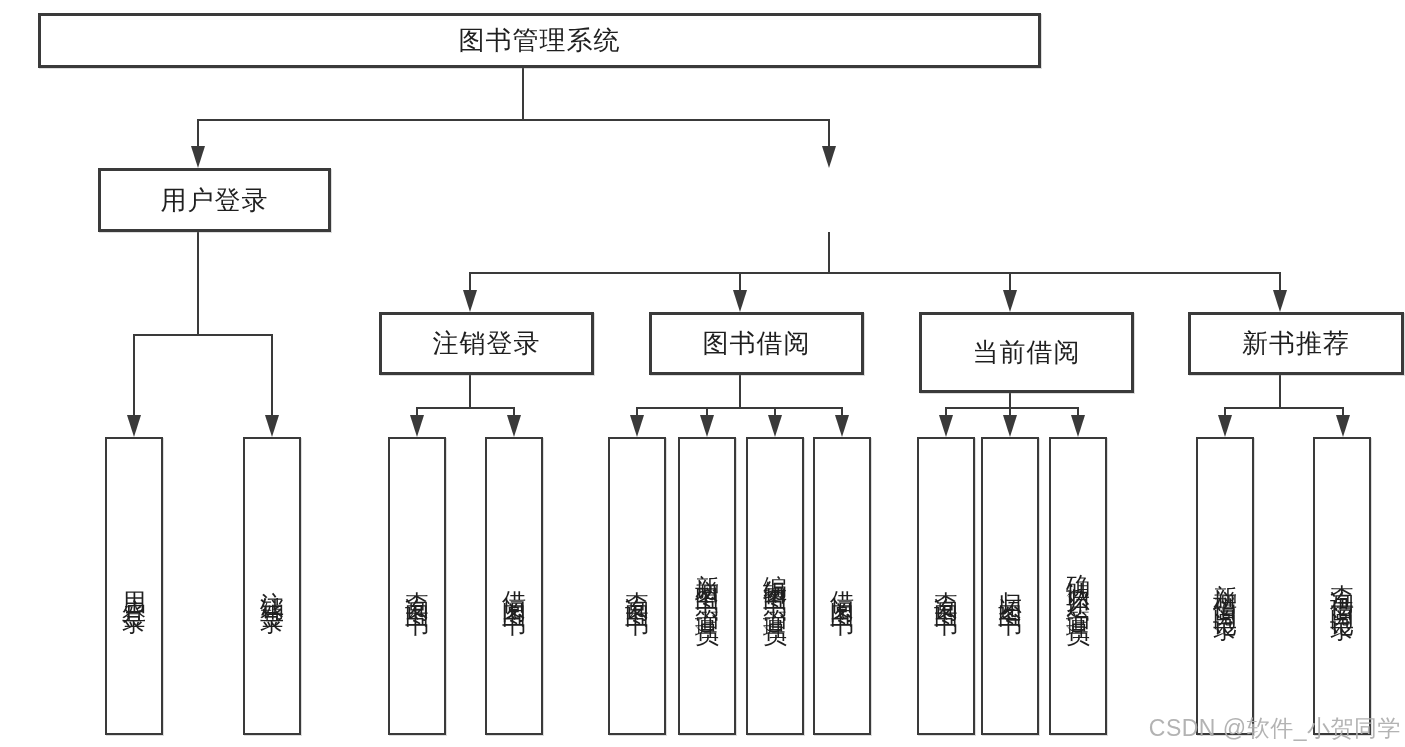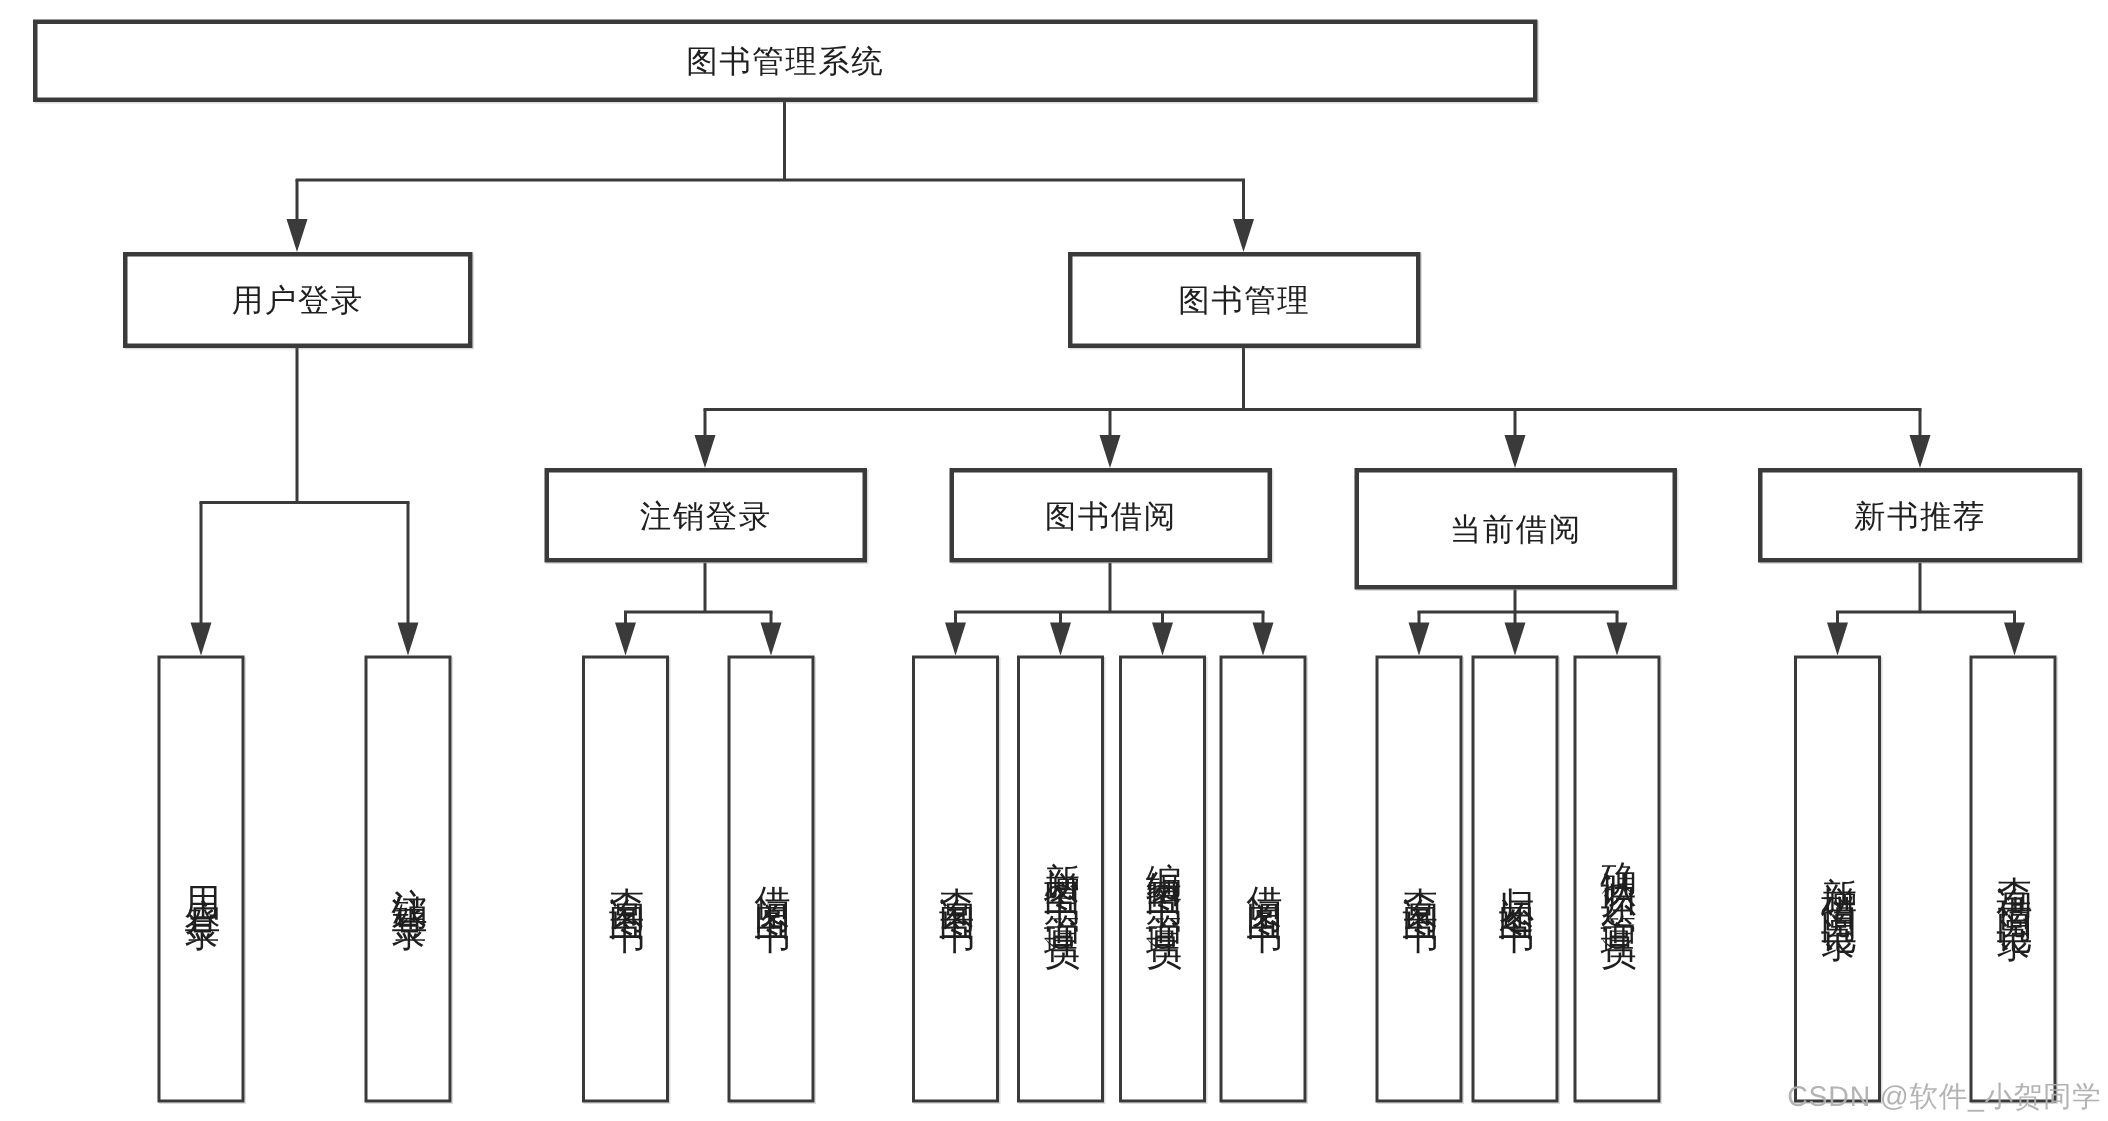--- a/index.html
+++ b/index.html
@@ -27,37 +27,38 @@
     background: #ffffff;
     border: 3px solid #3a3a3a;
     display: flex;
     align-items: center;
     justify-content: center;
     color: #1f1f1f;
     z-index: 2;
     box-shadow: 1px 1px 0 rgba(120,120,120,0.25);
   }
   .node.h {
-    font-size: 21px;
+    font-size: 26px;
     letter-spacing: 1px;
+    margin-left: 16px;
   }
   .node.leaf {
     border-width: 2px;
     writing-mode: vertical-rl;
     text-orientation: mixed;
     font-size: 24px;
     letter-spacing: 7px;
     line-height: 1;
   }
   .watermark {
     position: absolute;
     right: 4px;
     bottom: 3px;
     z-index: 3;
-    font-size: 19px;
+    font-size: 23px;
     color: rgba(175,175,175,0.95);
     letter-spacing: 0.5px;
     white-space: nowrap;
   }
 </style>
 </head>
 <body>
 
 <div id="stage">
 
@@ -123,21 +124,20 @@
       <polygon points="1003,415 1017,415 1010,437"></polygon>
       <polygon points="1071,415 1085,415 1078,437"></polygon>
       <polygon points="1218,415 1232,415 1225,437"></polygon>
       <polygon points="1336,415 1350,415 1343,437"></polygon>
     </g>
   </svg>
 
   <div class="node h" style="left:22px; top:13px; width:1003px; height:55px;">图书管理系统</div>
 
   <div class="node h" style="left:82px; top:168px; width:233px; height:64px;">用户登录</div>
-  <div class="node h" style="left:712px; top:168px; width:235px; height:64px;">图书管理</div>
 
   <div class="node h" style="left:363px; top:312px; width:215px; height:63px;">注销登录</div>
   <div class="node h" style="left:633px; top:312px; width:215px; height:63px;">图书借阅</div>
   <div class="node h" style="left:903px; top:312px; width:215px; height:81px;">当前借阅</div>
   <div class="node h" style="left:1172px; top:312px; width:216px; height:63px;">新书推荐</div>
 
   <div class="node leaf" style="left:105px; top:437px; width:58px; height:298px;">用户登录</div>
   <div class="node leaf" style="left:243px; top:437px; width:58px; height:298px;">注销登录</div>
 
   <div class="node leaf" style="left:388px; top:437px; width:58px; height:298px;">查询图书</div>

